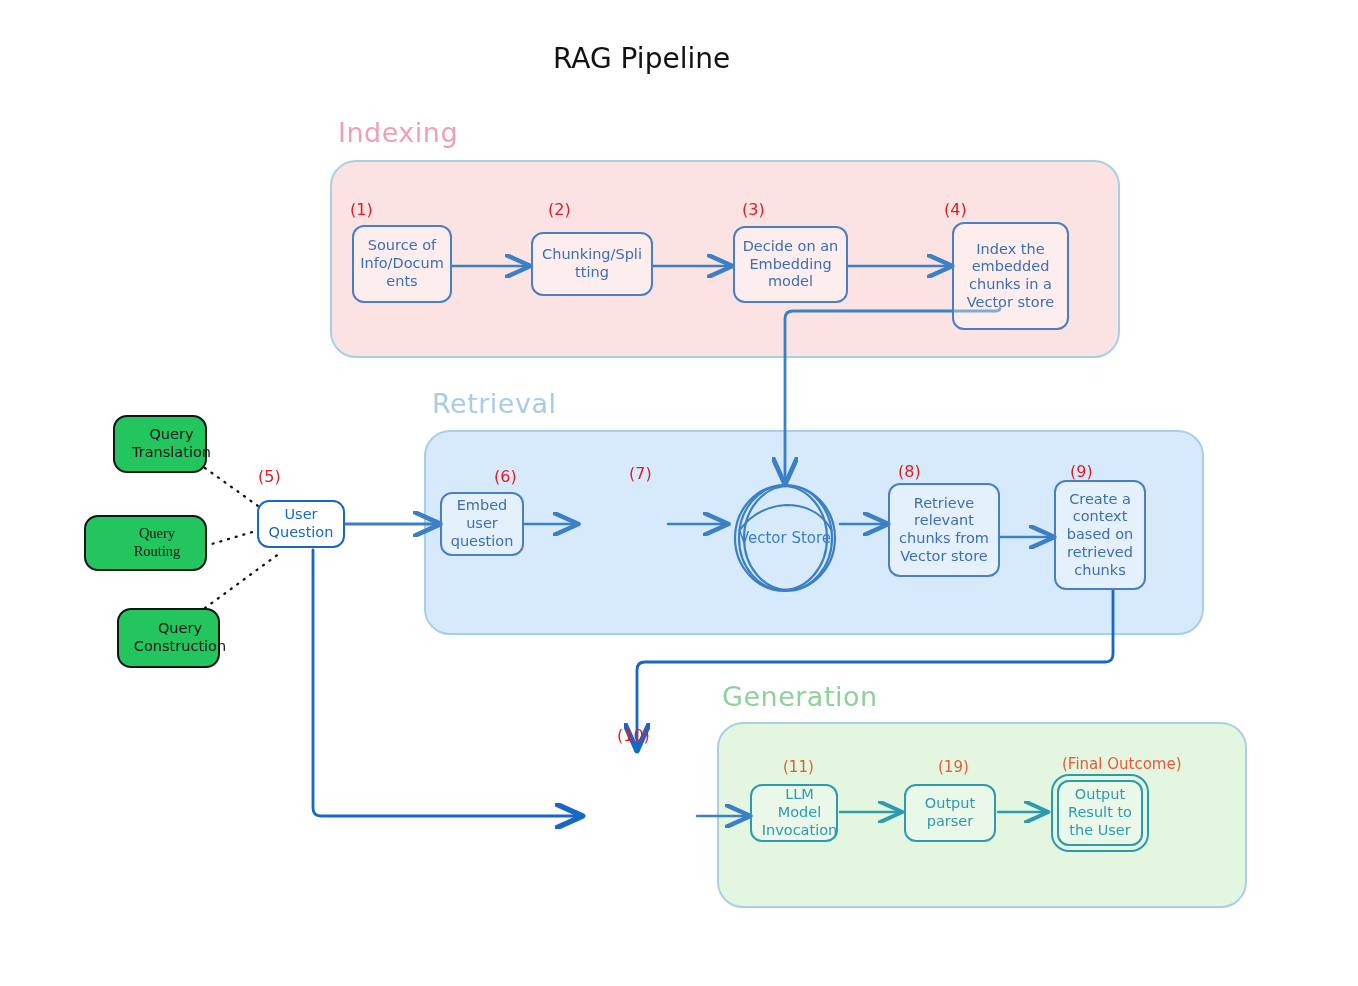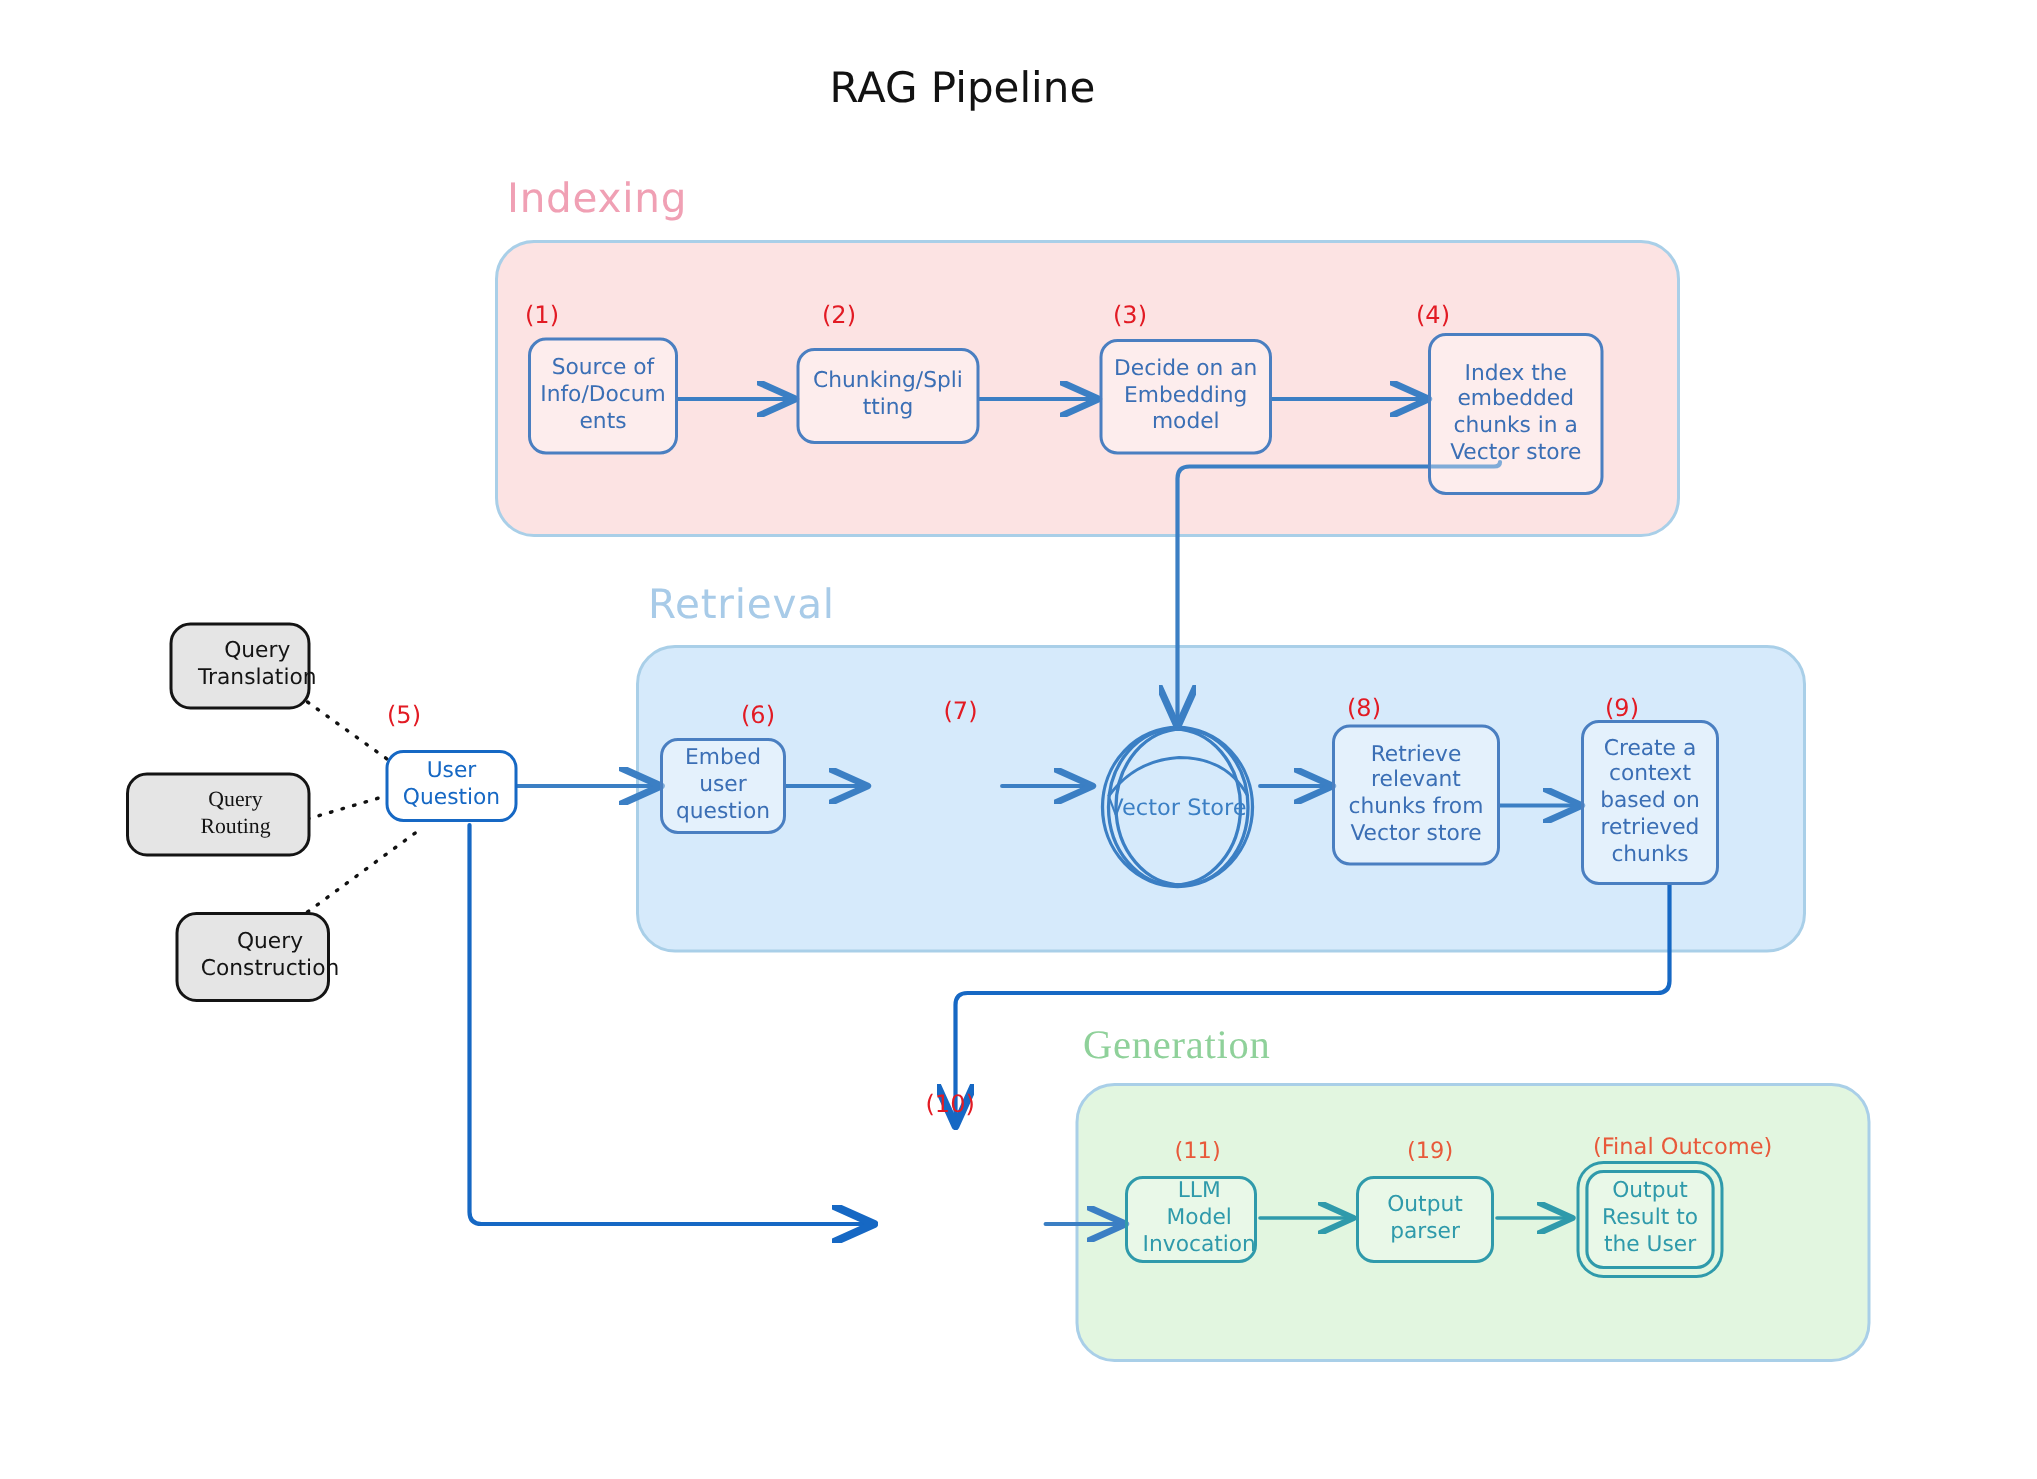--- a/index.html
+++ b/index.html
@@ -27,21 +27,21 @@
   .step-num.warm{color:#e8593a;font-size:15px;}
 
   .node{
     position:absolute;box-sizing:border-box;border-radius:12px;
     display:flex;align-items:center;justify-content:center;text-align:center;
     font-size:14.5px;line-height:1.22;padding:4px 5px;
   }
   .node.blue{border:2px solid #4a7fc1;color:#3b6fb5;background:rgba(255,255,255,.35);}
   .node.blue-solid{border:2.4px solid #1668c4;color:#1668c4;background:rgba(255,255,255,.55);}
   .node.teal{border:2px solid #2f9aab;color:#2f9aab;background:rgba(255,255,255,.25);}
-  .node.yellow{border:2.2px solid #141414;color:#141414;background:#e5e5e5;border-radius:14px;font-size:14.5px;padding-left:28px;}
+  .node.yellow{border:2.2px solid #141414;color:#141414;background:#22c55e;border-radius:14px;font-size:14.5px;padding-left:28px;}
 
   .node.final{border:2px solid #2f9aab;box-shadow:0 0 0 4px #e2f6e0,0 0 0 6px #2f9aab;}
 
   .ellipse{
     position:absolute;box-sizing:border-box;border:2.6px solid #1668c4;border-radius:50%;
     display:flex;align-items:center;justify-content:center;text-align:center;
     color:#1668c4;font-size:14.5px;line-height:1.24;background:rgba(255,255,255,.4);
   }
   .cyl-label{
     position:absolute;display:flex;align-items:center;justify-content:center;text-align:center;
@@ -54,21 +54,21 @@
 <div id="canvas">
 
   <div class="title" style="left:553px;top:42px;">RAG Pipeline</div>
 
   <div class="panel indexing" style="left:330px;top:160px;width:790px;height:198px;"></div>
   <div class="panel retrieval" style="left:424px;top:430px;width:780px;height:205px;"></div>
   <div class="panel generation" style="left:717px;top:722px;width:530px;height:186px;"></div>
 
   <div class="section-label lbl-indexing" style="left:338px;top:117px;">Indexing</div>
   <div class="section-label lbl-retrieval" style="left:432px;top:388px;">Retrieval</div>
-  <div class="section-label lbl-generation" style="left:722px;top:681px;font-family:Liberation Serif, serif;">Generation</div>
+  <div class="section-label lbl-generation" style="left:722px;top:681px;">Generation</div>
 
   <svg id="wires" viewBox="0 0 1358 986">
     <defs>
       <marker id="ah" markerWidth="11" markerHeight="9" refX="9" refY="4.5" orient="auto">
         <path d="M0,0 L10,4.5 L0,9" fill="none" stroke="#3b7fc4" stroke-width="1.7" stroke-linecap="round" stroke-linejoin="round"></path>
       </marker>
       <marker id="ahd" markerWidth="11" markerHeight="9" refX="9" refY="4.5" orient="auto">
         <path d="M0,0 L10,4.5 L0,9" fill="none" stroke="#1668c4" stroke-width="1.9" stroke-linecap="round" stroke-linejoin="round"></path>
       </marker>
       <marker id="aht" markerWidth="11" markerHeight="9" refX="9" refY="4.5" orient="auto">

